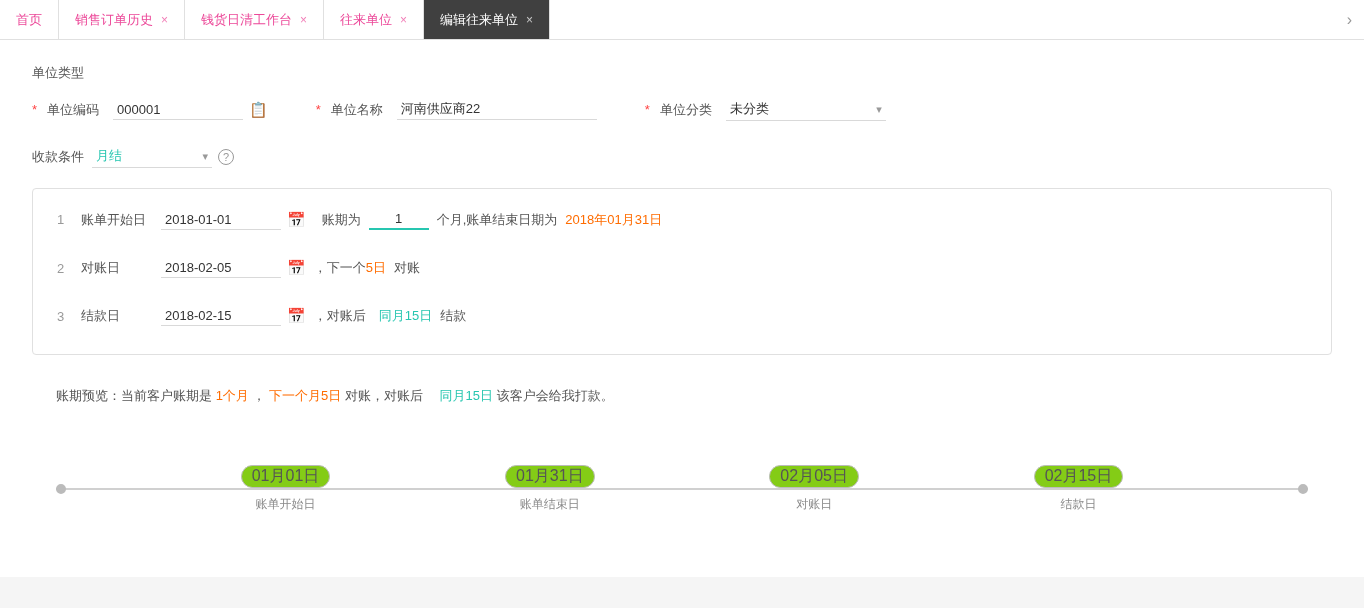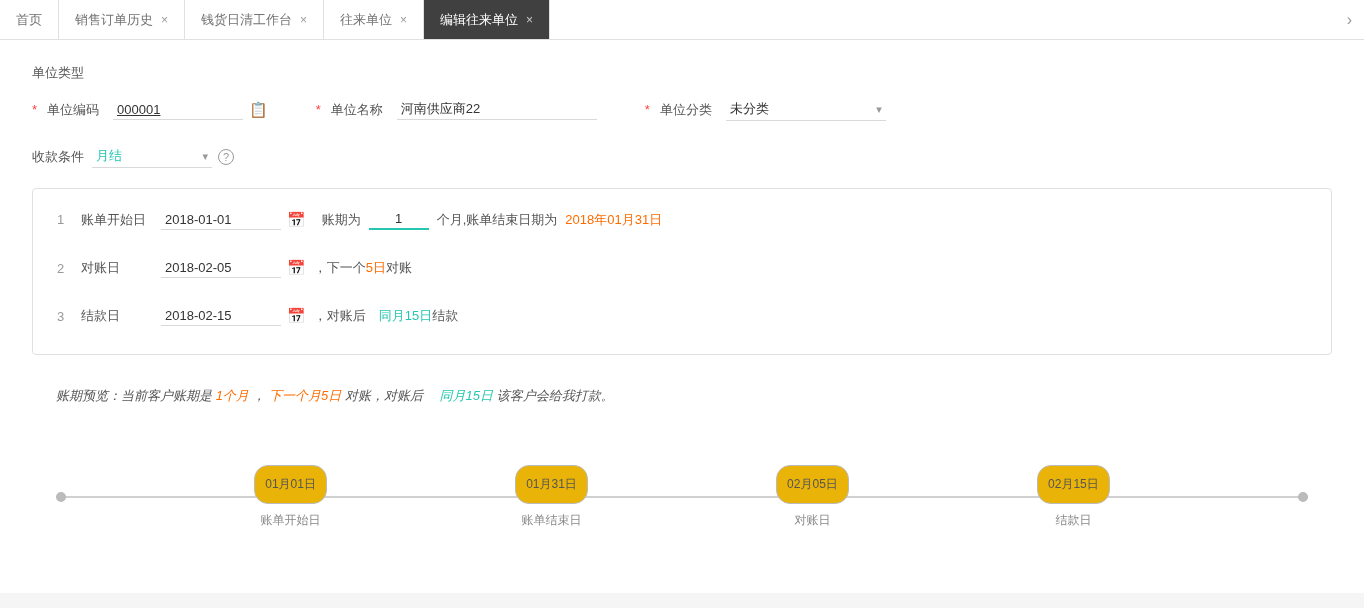--- a/index.html
+++ b/index.html
@@ -5,21 +5,21 @@
     * { box-sizing: border-box; margin: 0; padding: 0; }
     body { font-family: "PingFang SC", "Microsoft YaHei", Arial, sans-serif; font-size: 13px; color: #333; background: #f5f5f5; }
 
     
     .tabs-bar {
       display: flex; align-items: center; background: #fff;
       border-bottom: 1px solid #e0e0e0; height: 40px;
     }
     .tab-item {
       display: flex; align-items: center; padding: 0 16px; height: 100%;
-      cursor: pointer; font-size: 13px; color: #737373; border-right: 1px solid #e0e0e0;
+      cursor: pointer; font-size: 13px; color: #ec4899; border-right: 1px solid #e0e0e0;
       white-space: nowrap; position: relative;
     }
     .tab-item.active {
       background: #404040; color: #fff;
     }
     .tab-close {
       margin-left: 8px; font-size: 12px; cursor: pointer; opacity: 0.7;
     }
     .tab-arrow {
       margin-left: auto; padding: 0 12px; font-size: 16px; color: #999; cursor: pointer;
@@ -81,34 +81,34 @@
     }
     .box-instruction { color: #555; margin-bottom: 20px; font-size: 13px; }
 
     
     .setting-row {
       display: flex; align-items: center; margin-bottom: 28px;
     }
     .row-num { width: 24px; color: #999; font-size: 13px; }
     .row-type-label { width: 80px; color: #555; }
     .row-date-input { width: 110px; }
-    .row-suffix { color: #555; margin-left: 0; }
+    .row-suffix { color: #555; margin-left: 8px; }
     .highlight-orange { color: #ff6c00; }
     .highlight-teal { color: #26c6b0; padding-left: 13px; }
 
     
     .period-input {
       border: none; border-bottom: 2px solid #26c6b0; outline: none;
       width: 60px; font-size: 13px; color: #333; text-align: center;
       padding: 2px;
     }
 
     
     .preview-text {
-      font-size: 13px; color: #555; margin-bottom: 20px; padding: 16px 24px; font-style: italic;
+      font-size: 13px; color: #555; margin-bottom: 20px; padding: 16px 24px;
     }
 
     
     .timeline-wrap {
       padding: 8px 24px 24px;
     }
     .timeline {
       display: flex; align-items: center; position: relative; margin: 0 auto;
     }
     .timeline-line {
@@ -119,22 +119,22 @@
       display: flex; flex-direction: column; align-items: center;
       position: relative; z-index: 1;
     }
     .tl-dot {
       width: 10px; height: 10px; border-radius: 50%;
       border: 2px solid #bbb; background: #fff;
     }
     .tl-dot.start { border-color: #bbb; background: #bbb; }
     .tl-dot.end { border-color: #bbb; background: #bbb; }
     .tl-badge {
-      border: 1px solid #bbb; border-radius: 14px; padding: 10px 10px;
-      font-size: 12px; color: #555; background: #eab308; white-space: nowrap;
+      border: 1px solid #bbb; border-radius: 14px; padding: 0 10px;
+      font-size: 16px; color: #555; background: #84cc16; white-space: nowrap;
     }
     .tl-label {
       font-size: 12px; color: #888; margin-top: 8px;
     }
     .tl-spacer { flex: 1; }
 
     
     .unit-type-row { display: flex; align-items: center; gap: 32px; margin-bottom: 16px; }
 
     
@@ -172,21 +172,21 @@
   <div class="form-row unit-type-row">
     <span class="form-label">单位类型</span>
   </div>
 
   <div class="form-row" style="gap:48px; margin-bottom:24px;">
 
     <div style="display:flex;align-items:center;gap:6px;">
       <span class="required-star">*</span>
       <span class="form-label">单位编码</span>
       <div class="input-with-icon">
-        <input class="input-field" style="width: 130px; text-decoration: underline;" value="000001">
+        <input class="input-field" style="width: 130px;" value="000001">
         <span class="calendar-icon">📋</span>
       </div>
     </div>
 
     <div style="display:flex;align-items:center;gap:6px;">
       <span class="required-star">*</span>
       <span class="form-label">单位名称</span>
       <input class="input-field" style="width: 200px;" value="河南供应商22">
     </div>
 

